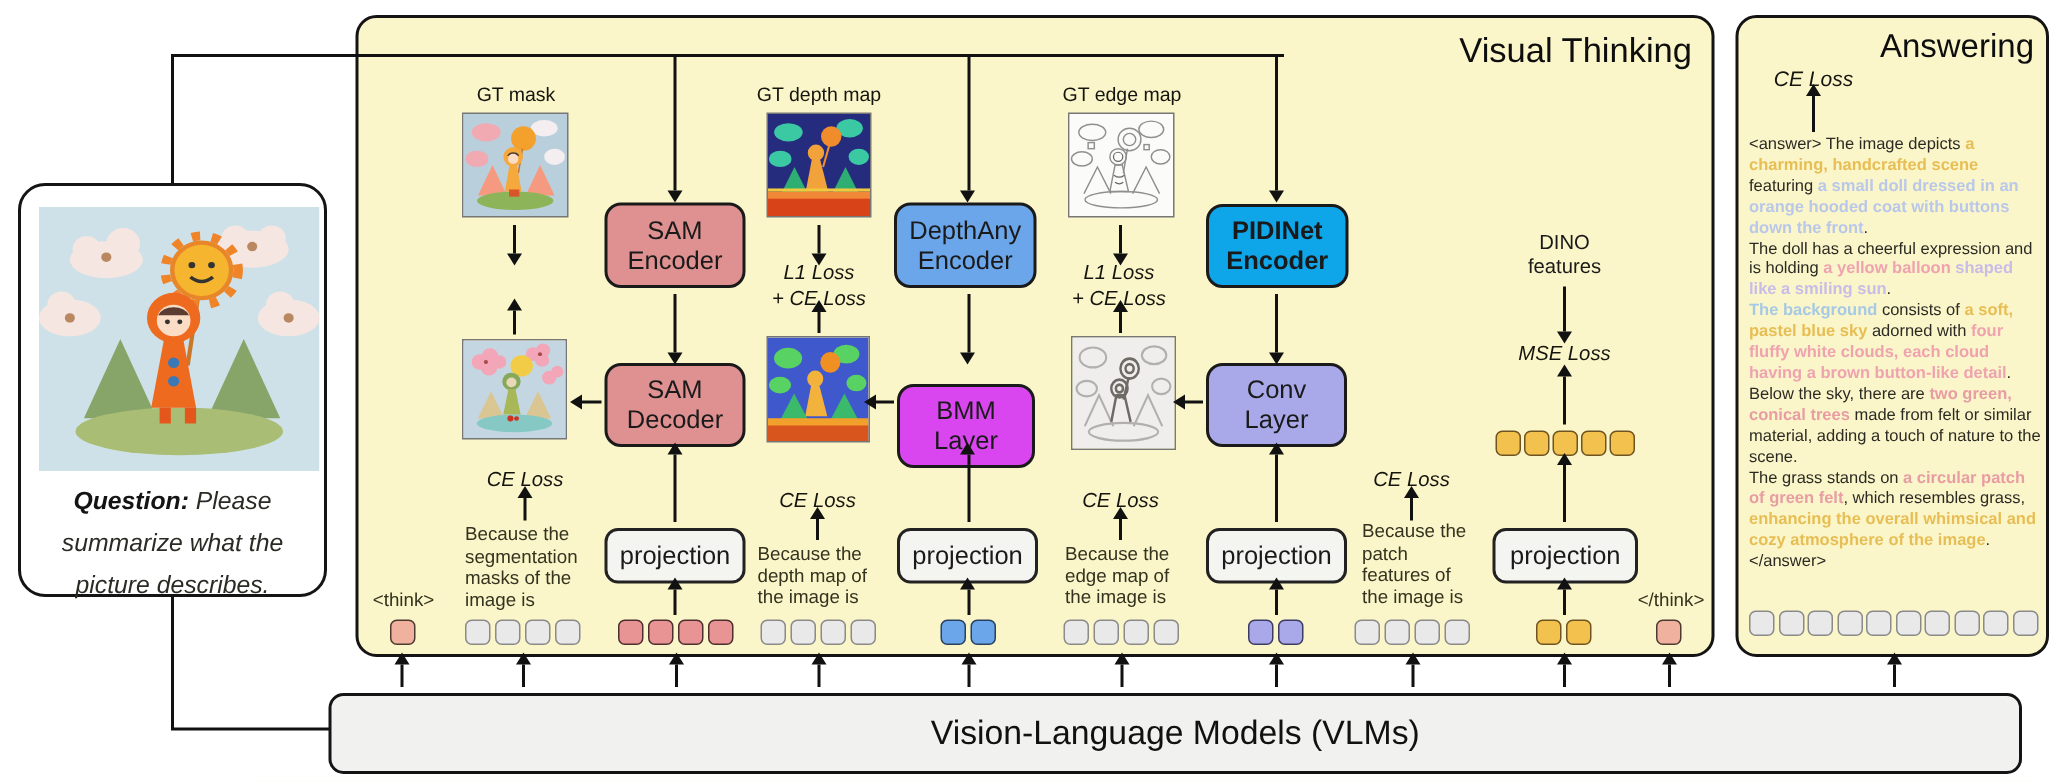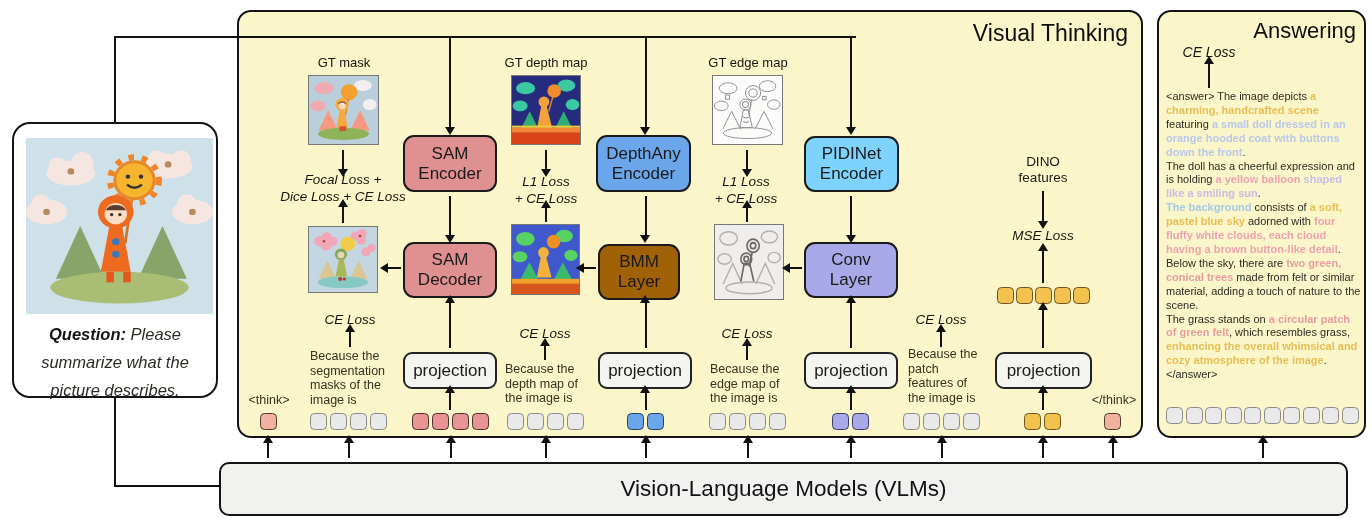--- a/index.html
+++ b/index.html
@@ -187,22 +187,20 @@
           <path d="M43 60 q5 4 10 0"></path>
           <path d="M44 67 q4 3 8 0"></path>
       </g>
     </svg>
   </div>
 
   <div class="arr down" style="left:342px;top:150px;height:19px;"></div>
   <div class="arr down" style="left:545px;top:150px;height:19px;"></div>
   <div class="arr down" style="left:746px;top:150px;height:19px;"></div>
 
-  <div class="loss" style="left:248px;top:172px;width:190px;">Focal Loss +
-Dice Loss + CE Loss</div>
   <div class="loss" style="left:496px;top:174px;width:100px;">L1 Loss
 + CE Loss</div>
   <div class="loss" style="left:696px;top:174px;width:100px;">L1 Loss
 + CE Loss</div>
 
   <div class="arr up" style="left:342px;top:207px;height:16px;"></div>
   <div class="arr up" style="left:545px;top:208px;height:14px;"></div>
   <div class="arr up" style="left:746px;top:208px;height:14px;"></div>
 
   <div class="imgbox" style="left:308px;top:226px;width:70px;height:67px;">
@@ -270,25 +268,25 @@
         <path d="M38 76 L43 52 h8 L57 76"></path>
         <line x1="55" y1="36" x2="50" y2="56"></line>
       </g>
     </svg>
   </div>
 
   <div class="block" style="left:403px;top:135px;width:94px;height:57px;background:#DF9090;">SAM
 Encoder</div>
   <div class="block" style="left:596px;top:135px;width:95px;height:57px;background:#6BA6EA;">DepthAny
 Encoder</div>
-  <div class="block" style="left:804px;top:136px;width:95px;height:56px;background:#7dd3fc;">PIDINet
+  <div class="block" style="left:804px;top:136px;width:95px;height:56px;background:#0ea5e9;font-weight:bold;">PIDINet
 Encoder</div>
   <div class="block" style="left:403px;top:242px;width:94px;height:56px;background:#DF9090;">SAM
 Decoder</div>
-  <div class="block" style="left:598px;top:244px;width:82px;height:56px;background:#a16207;">BMM
+  <div class="block" style="left:598px;top:256px;width:92px;height:56px;background:#d946ef;">BMM
 Layer</div>
   <div class="block" style="left:804px;top:242px;width:94px;height:56px;background:#A9A9EA;">Conv
 Layer</div>
 
   <div class="arr down" style="left:449px;top:196px;height:39px;"></div>
   <div class="arr down" style="left:644.5px;top:196px;height:39px;"></div>
   <div class="arr down" style="left:850px;top:196px;height:39px;"></div>
 
   <div class="arrh left" style="left:388px;top:267px;width:13px;"></div>
   <div class="arrh left" style="left:584px;top:267px;width:12px;"></div>

